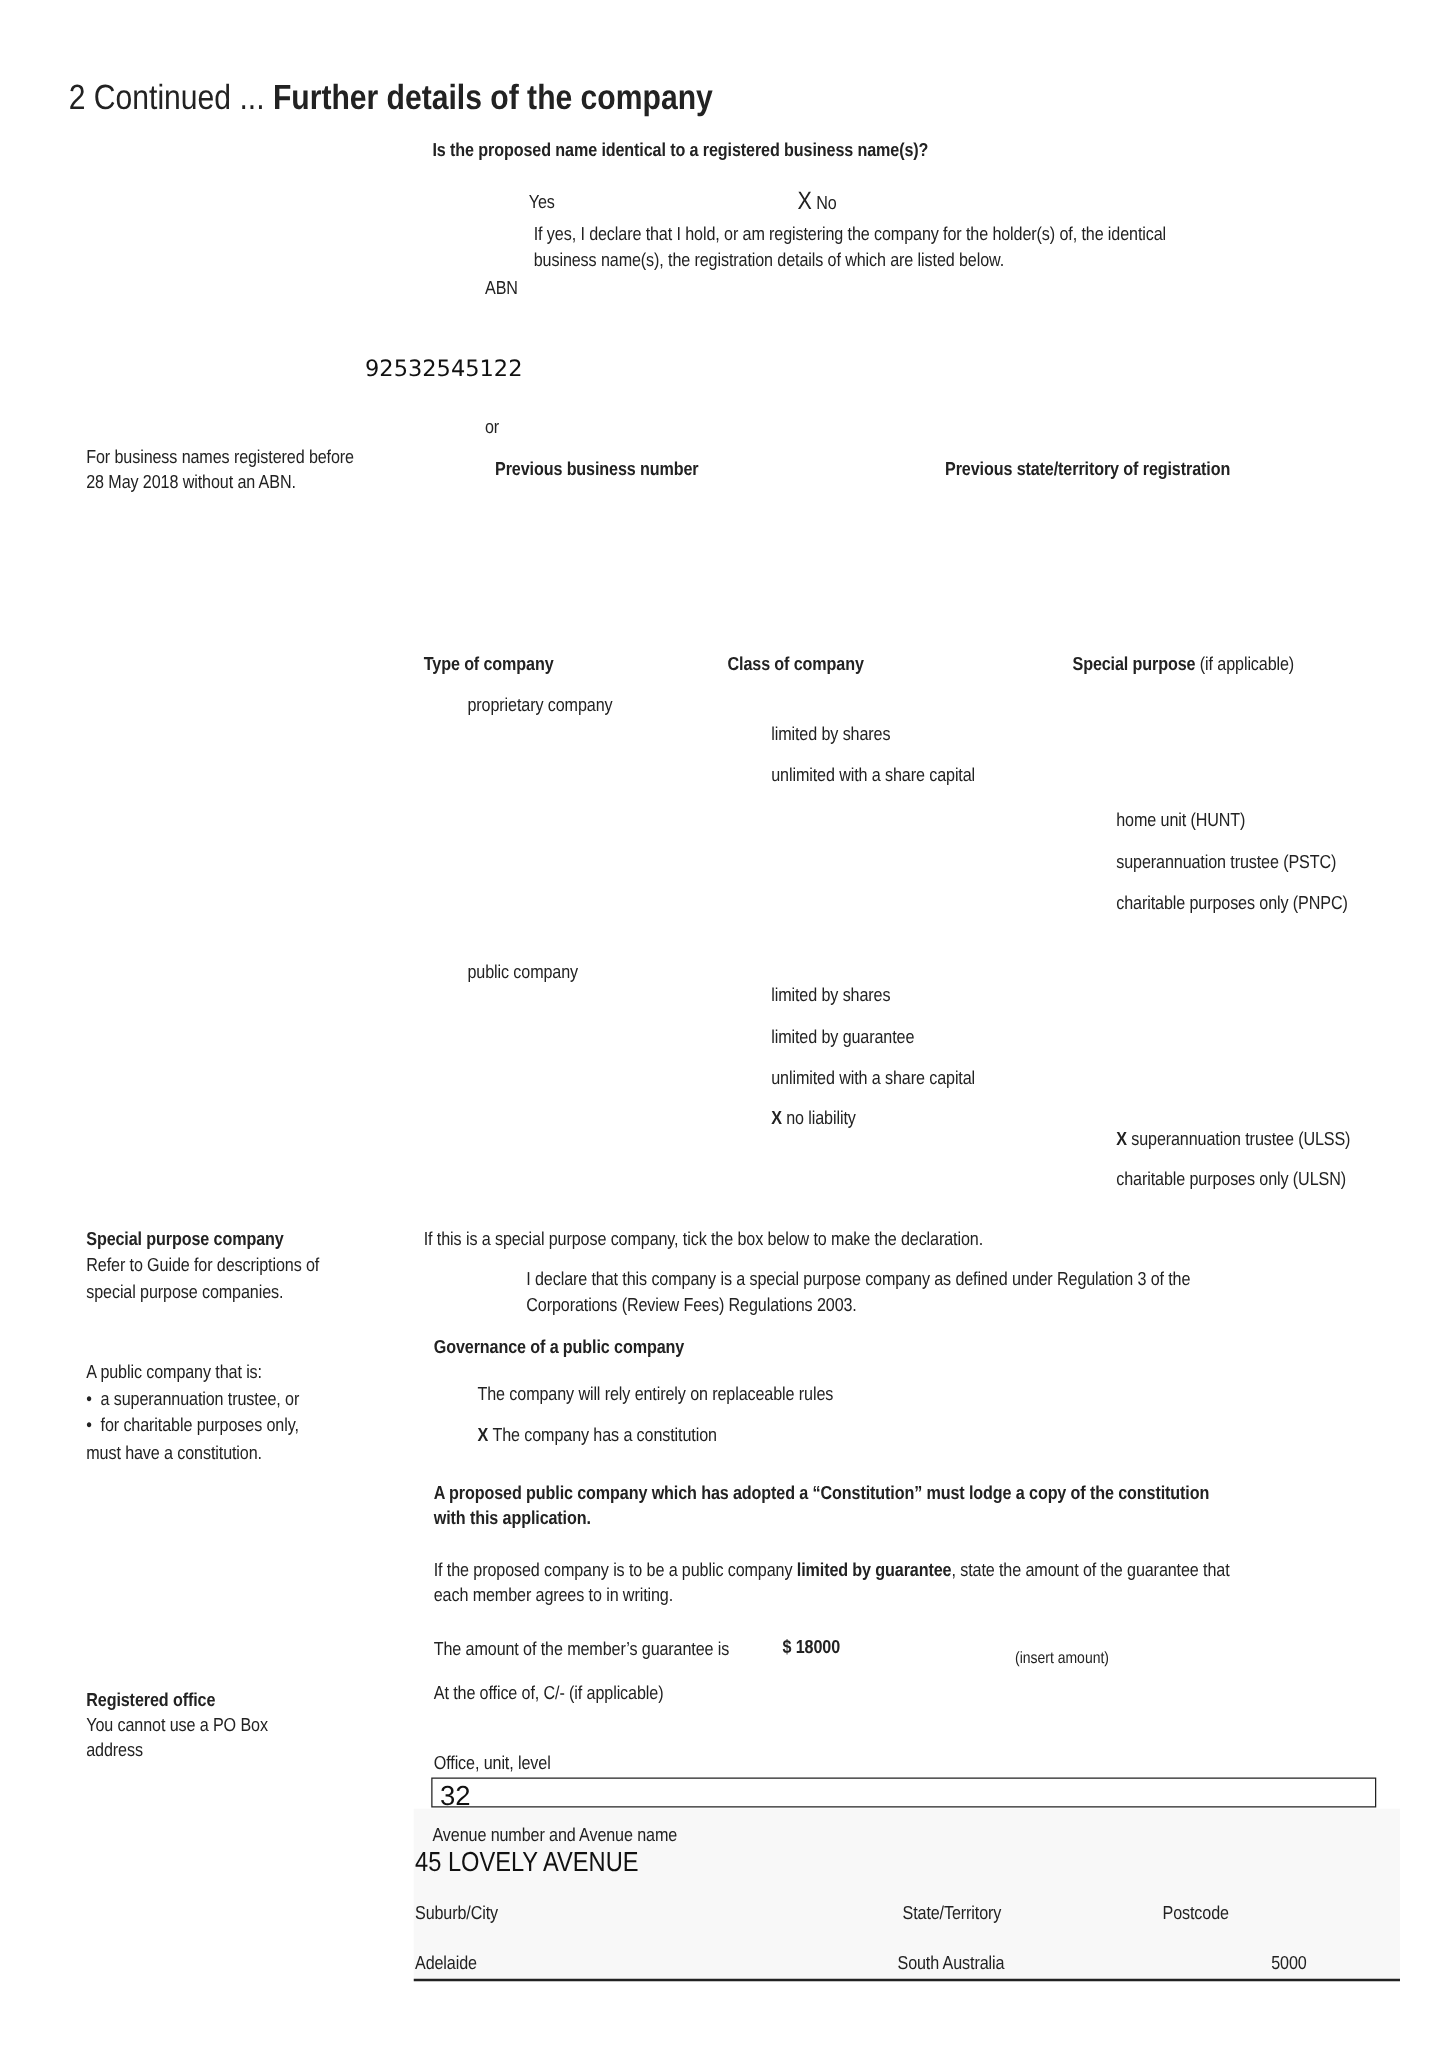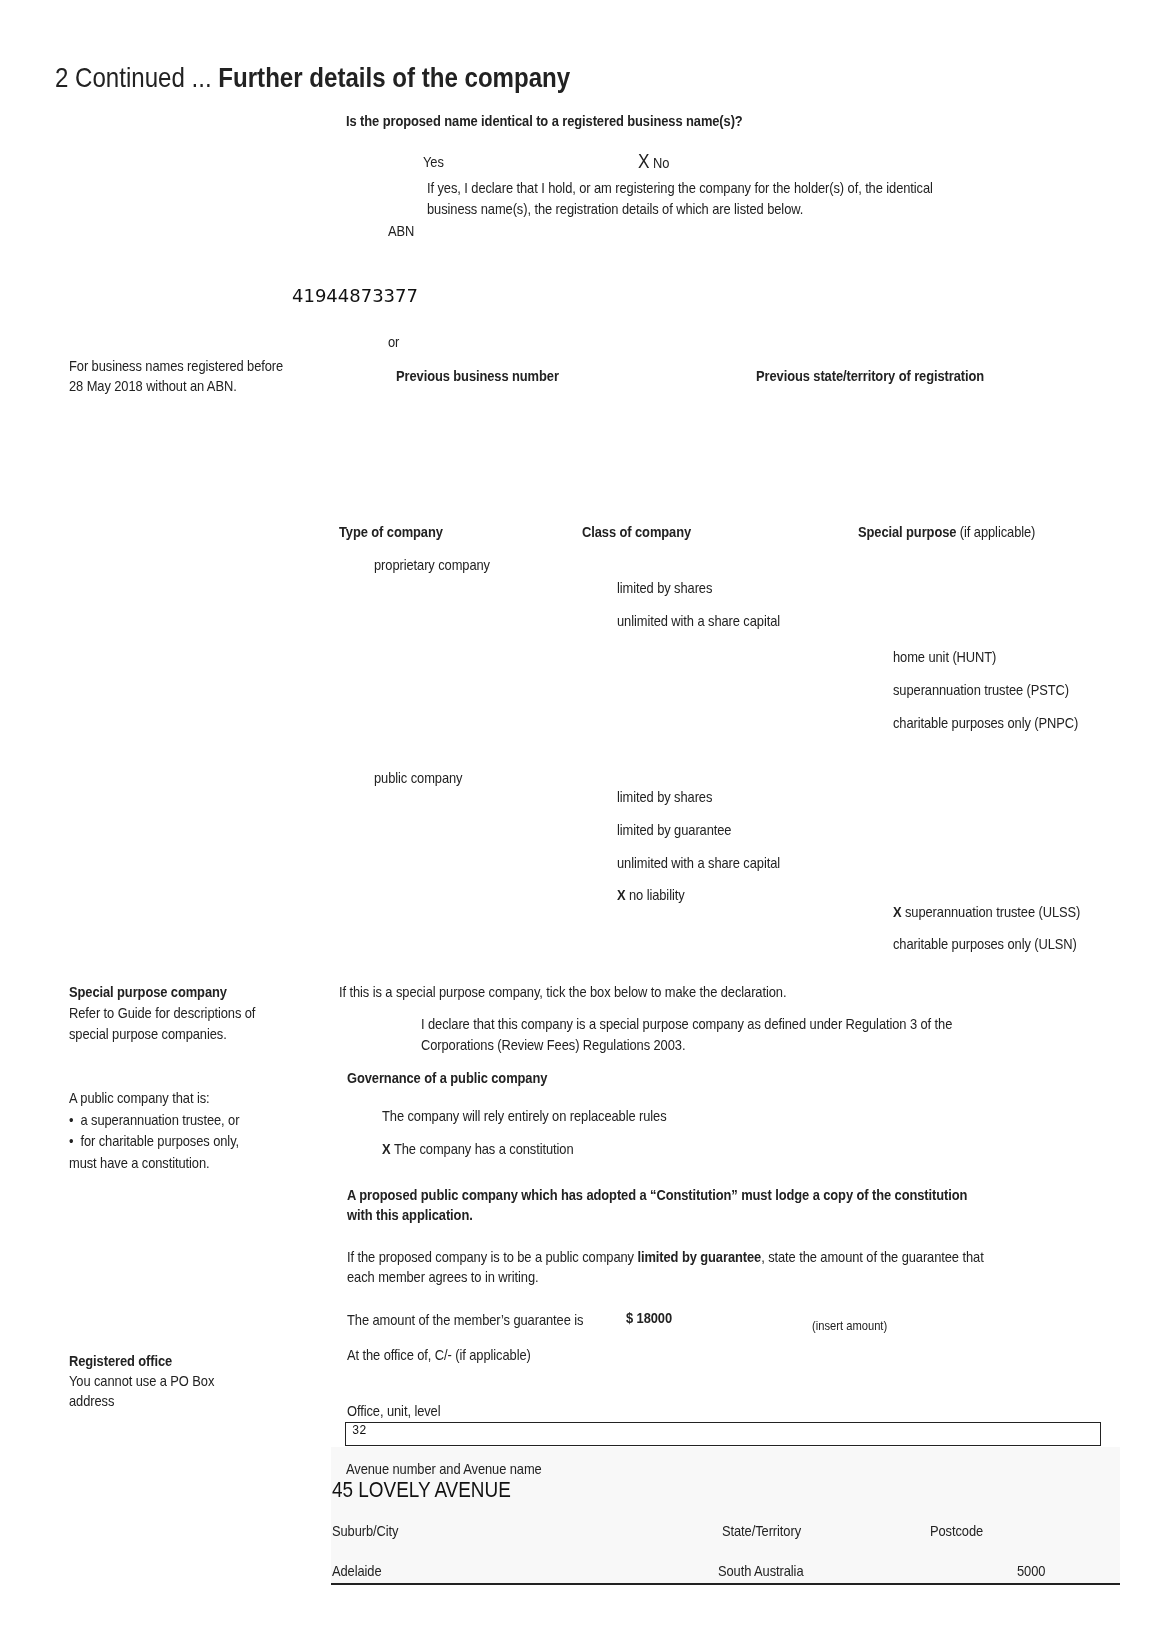--- a/index.html
+++ b/index.html
@@ -8,21 +8,21 @@
   .abs { position: absolute; white-space: nowrap; }
   .t { font-size: 15px; transform: scaleX(0.86); transform-origin: left top; letter-spacing: -0.1px; }
   .b { font-weight: bold; }
   .title { font-size: 28px; transform: scaleX(0.86); transform-origin: left top; color:#222; }
   .mark { font-weight: bold; margin-right: 4px; }
   .abn { font-family: "DejaVu Sans", sans-serif; font-size: 18px; color:#111; }
   .gray-region { position: absolute; left: 331px; top: 1447px; width: 789px; height: 136px;
                  background: #f8f8f8; border-bottom: 2px solid #222; }
   .input-box { position: absolute; left: 345px; top: 1422px; width: 756px; height: 24px;
                border: 1.5px solid #222; background: #fff; box-sizing: border-box; }
-  .input-val { position: absolute; left: 6px; top: 1px; font-size: 12px; color:#111;font-family:Liberation Mono, monospace; }
+  .input-val { position: absolute; left: 6px; top: 1px; font-size: 22px; color:#111; }
   .big { font-size: 22px; transform: scaleX(0.86); transform-origin: left top; color:#111; }
 </style>
 </head>
 <body>
 
 <div class="abs title" style="left:55px; top:62px;">
   <span>2 Continued ... </span><span class="b">Further details of the company</span>
 </div>
 
 <div class="abs t b" style="left:346px; top:112px;">Is the proposed name identical to a registered business name(s)?</div>
@@ -32,21 +32,21 @@
 </div>
 <div class="abs t" style="left:638px; top:150px;">
   <span style="font-size:20px;">X</span>
   <span>No</span>
 </div>
 
 <div class="abs t" style="left:427px; top:179px;">If yes, I declare that I hold, or am registering the company for the holder(s) of, the identical</div>
 <div class="abs t" style="left:427px; top:200px;">business name(s), the registration details of which are listed below.</div>
 <div class="abs t" style="left:388px; top:222px;">ABN</div>
 
-<div class="abs abn" style="left:292px; top:285px;">41944873377</div>
+<div class="abs abn" style="left:292px; top:285px;">92532545122</div>
 
 <div class="abs t" style="left:388px; top:333px;">or</div>
 
 <div class="abs t" style="left:69px; top:357px;">For business names registered before</div>
 <div class="abs t" style="left:69px; top:377px;">28 May 2018 without an ABN.</div>
 
 <div class="abs t b" style="left:396px; top:367px;">Previous business number</div>
 <div class="abs t b" style="left:756px; top:367px;">Previous state/territory of registration</div>
 
 <div class="abs t b" style="left:339px; top:523px;">Type of company</div>

